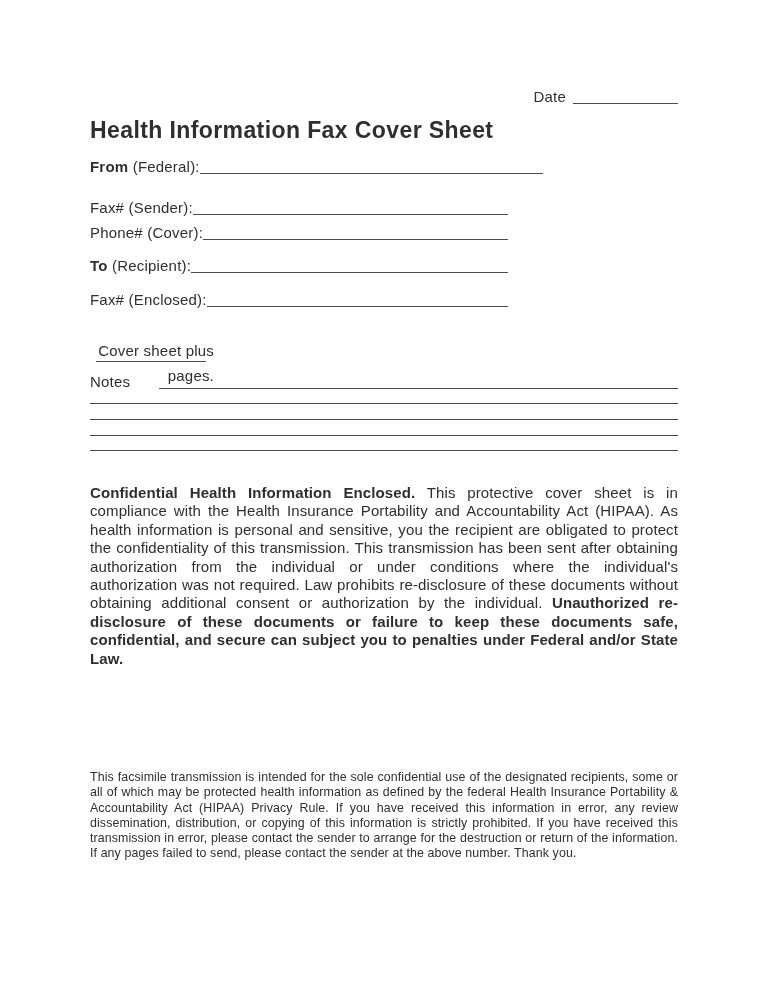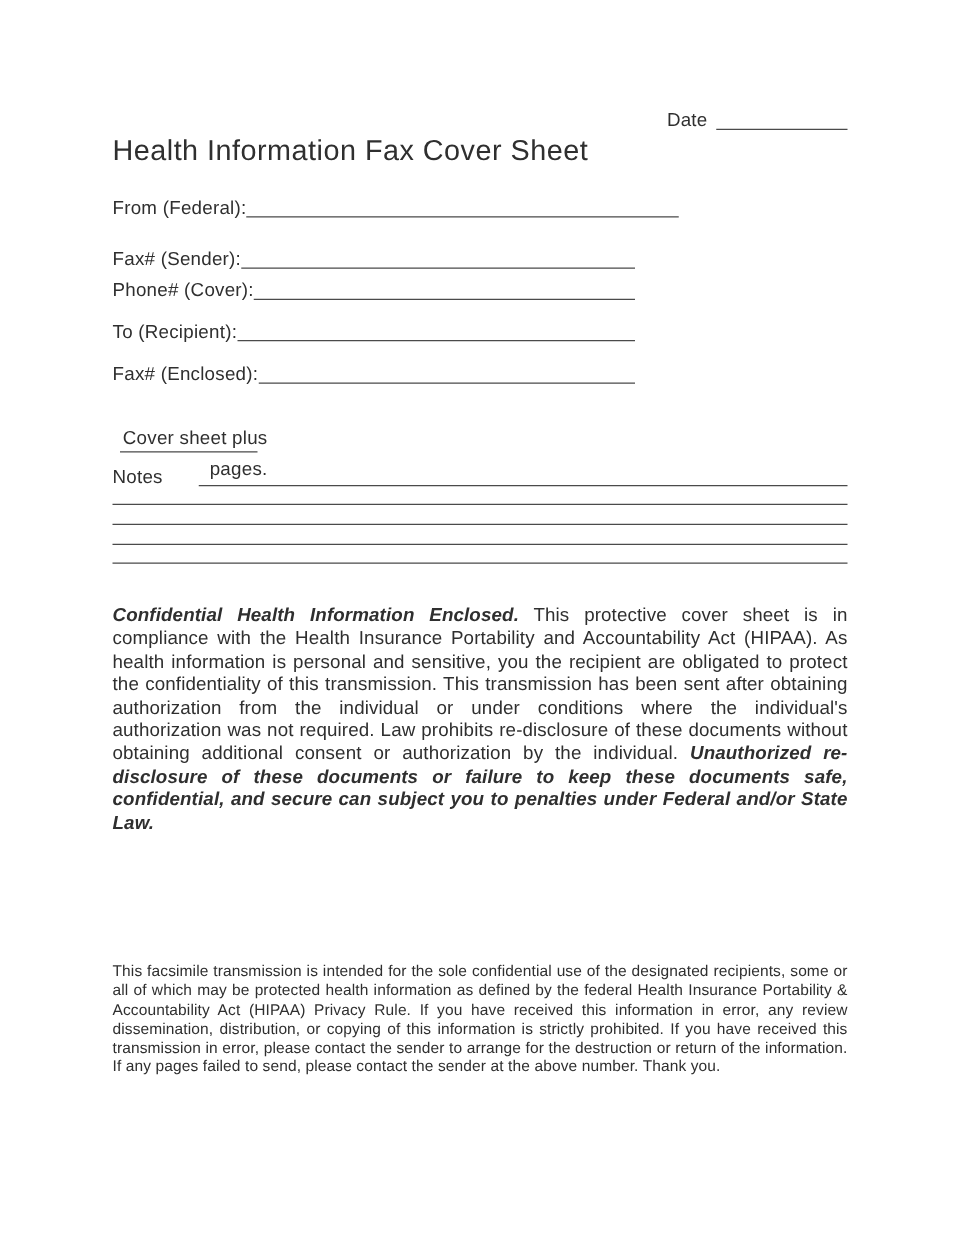--- a/index.html
+++ b/index.html
@@ -31,29 +31,29 @@
     font-size: 15px;
     line-height: 21px;
     white-space: pre;
     letter-spacing: 0.2px;
   }
   .row .fill {
     flex: 1 1 auto;
     border-bottom: 1.6px solid var(--line, #4a4a4a);
     margin-bottom: 3px;
   }
-  .row .lbl b { font-weight: 400; }
+  .row .lbl b { font-weight: 700; }
   .date-row { right: 0; top: 86px; }
   .date-row .fill { flex: 0 0 auto; width: 105px; margin-left: 7px; }
   .title {
     position: absolute;
     left: 0;
-    top: 106px;
+    top: 116px;
     font-size: 23px;
-    font-weight: 400;
+    font-weight: 700;
     letter-spacing: 0.4px;
     line-height: 28px;
     white-space: nowrap;
   }
   .pages-row .blank {
     flex: 0 0 auto;
     width: 110px;
     border-bottom: 1.6px solid var(--line, #4a4a4a);
     margin: 0 8px 3px 6px;
   }
@@ -66,21 +66,21 @@
     height: 0;
     border-top: 1.6px solid var(--line, #4a4a4a);
   }
   .para {
     position: absolute;
     left: 0;
     width: 588px;
     text-align: justify;
     text-justify: inter-word;
   }
-  .para b { font-weight: 700; font-style: italic; }
+  .para b { font-weight: 700; }
   .confidential {
     top: 484px;
     font-size: 15px;
     line-height: 18.4px;
     letter-spacing: 0.1px;
   }
   .footer-disclaimer {
     top: 770px;
     font-size: 12.4px;
     line-height: 15.3px;

